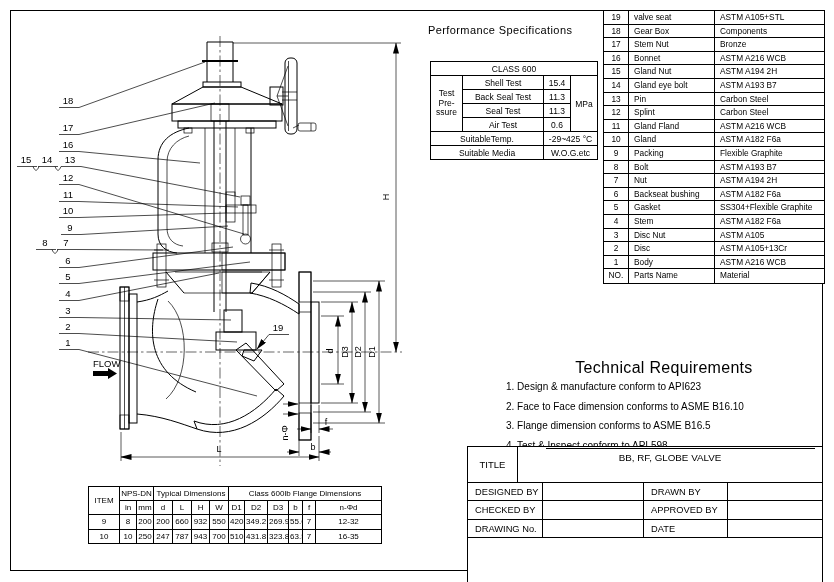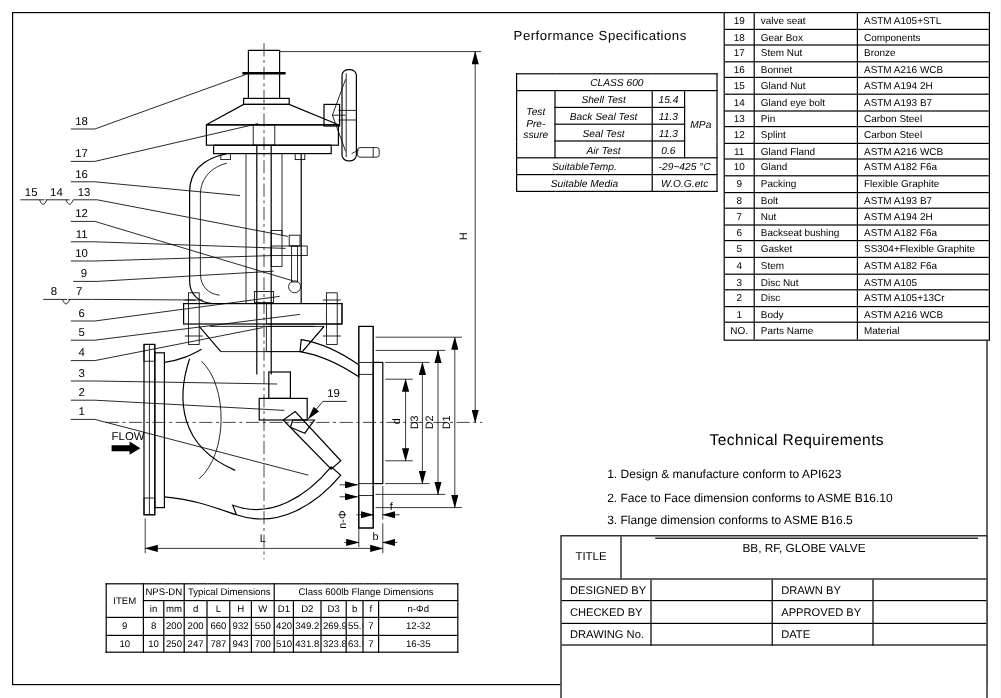--- a/index.html
+++ b/index.html
@@ -14,37 +14,37 @@
   .o{stroke:#000;fill:none;stroke-width:1;}
   .t{stroke:#000;fill:none;stroke-width:.7;}
   .dm{stroke:#000;stroke-width:.65;fill:none;}
   .cl{stroke:#000;stroke-width:.6;fill:none;stroke-dasharray:11 3 2.5 3;}
 
   
   .perf-title{position:absolute;left:428px;top:24px;width:171px;text-align:left;
               font-size:11px;letter-spacing:.4px;}
   table{border-collapse:collapse;table-layout:fixed;}
   td{border:1px solid #000;font-size:8.5px;text-align:center;padding:0 1px;overflow:hidden;white-space:nowrap;}
-  .perftab{position:absolute;left:430px;top:61px;width:167px;font-style:italic;}
+  .perftab{position:absolute;left:430px;top:61px;width:167px;}
   .perftab td{height:14px;}
   .plabel{white-space:pre-line;font-size:8.5px;line-height:9.5px;}
 
   
   .parts{position:absolute;left:603px;top:10px;width:222px;border:1px solid #000;background:#fff;}
   .prow{display:grid;grid-template-columns:25px 86px 109px;height:13.6px;}
   .pcell{border-right:1px solid #000;border-bottom:1px solid #000;font-size:8.3px;
          line-height:12.6px;white-space:nowrap;overflow:hidden;}
   .pcell:last-child{border-right:none;}
   .prow:last-child .pcell{border-bottom:none;}
   .pc0{text-align:center;}
   .pc1,.pc2{padding-left:5px;}
 
   
   .techreq{position:absolute;left:498px;top:359px;width:332px;}
-  .tr-title{text-align:center;font-size:13px;margin-bottom:12px;letter-spacing:.3px;}
+  .tr-title{text-align:center;font-size:16px;margin-bottom:0;letter-spacing:.3px;}
   #tech-items div{font-size:10px;line-height:19.5px;white-space:nowrap;}
 
   
   .tblock{position:absolute;left:467px;top:446px;width:356px;height:152px;border:1px solid #000;background:#fff;}
   .tb-r1{display:flex;height:36px;border-bottom:1px solid #000;}
   .tb-title-label{width:50px;border-right:1px solid #000;display:flex;align-items:center;
                   justify-content:center;font-size:9.5px;}
   .tb-title-main{flex:1;padding-top:1px;}
   .tb-line1,.tb-line2{text-align:center;font-size:9.8px;height:17px;line-height:17px;white-space:nowrap;}
   .tb-divider{height:1px;background:#000;margin:0 7px 0 28px;}

